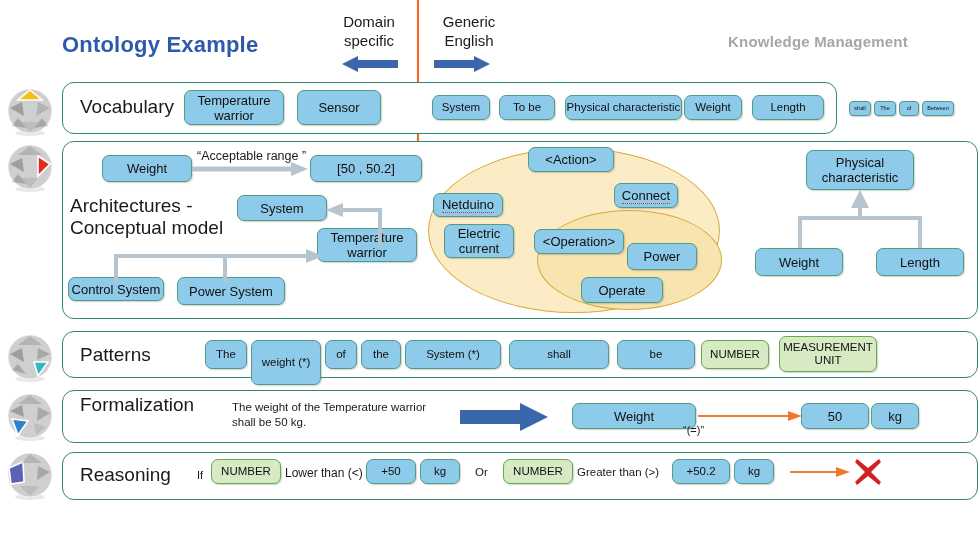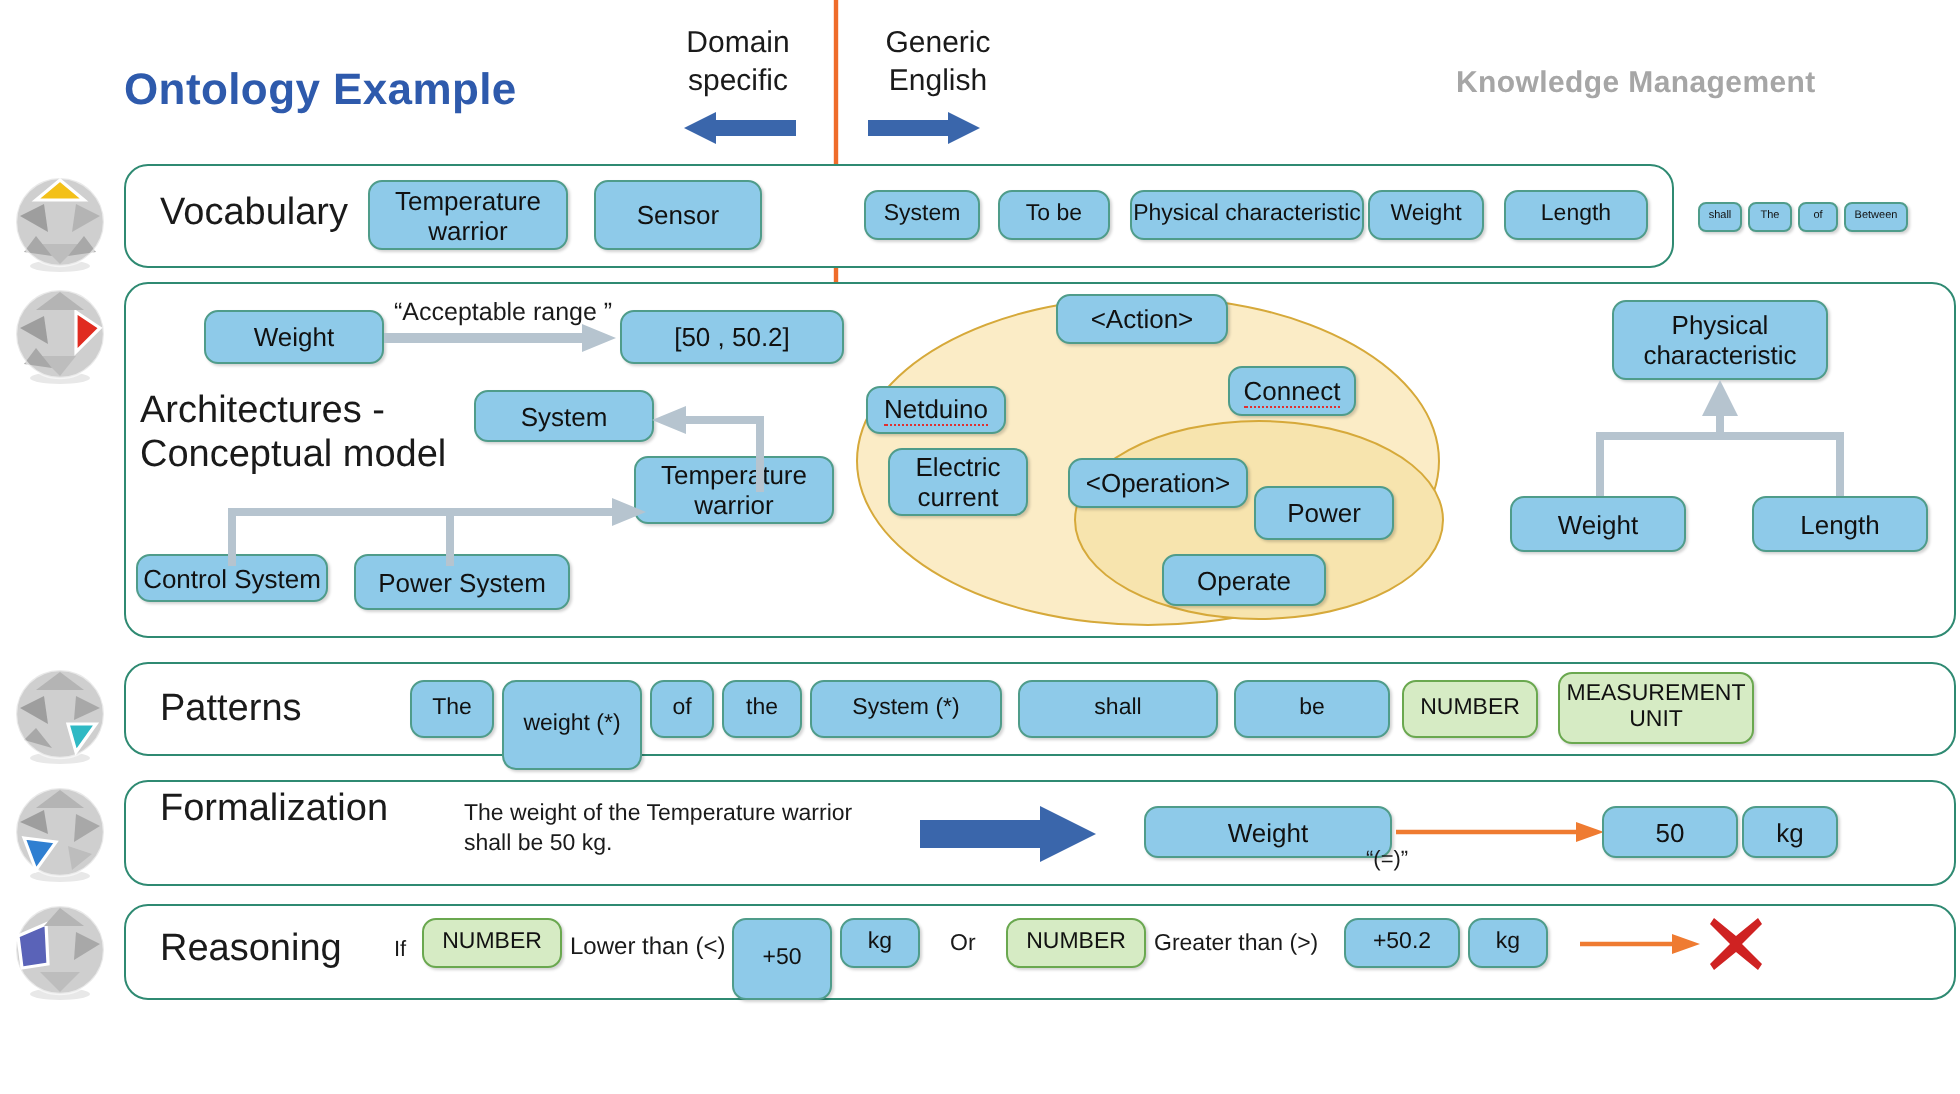--- a/index.html
+++ b/index.html
@@ -259,21 +259,21 @@
 </svg>
 <div class="abs box lg" style="left:801px;top:403px;width:68px;height:26px;">50</div>
 <div class="abs box lg" style="left:871px;top:403px;width:48px;height:26px;">kg</div>
 
 <div class="abs panel" id="panel-reasoning"></div>
 <div class="abs row-title" style="left:80px;top:464px;">Reasoning</div>
 
 <div class="abs" style="left:197px;top:469px;font-size:11px;color:#1a1a1a;">If</div>
 <div class="abs box md green" style="left:211px;top:459px;width:70px;height:25px;">NUMBER</div>
 <div class="abs" style="left:285px;top:466px;font-size:12px;color:#1a1a1a;">Lower than (&lt;)</div>
-<div class="abs box md" style="left:366px;top:459px;width:50px;height:41px;">+50</div>
+<div class="abs box md" style="left:366px;top:459px;width:50px;height:25px;">+50</div>
 <div class="abs box md" style="left:420px;top:459px;width:40px;height:25px;">kg</div>
 <div class="abs" style="left:475px;top:466px;font-size:11.5px;color:#1a1a1a;">Or</div>
 <div class="abs box md green" style="left:503px;top:459px;width:70px;height:25px;">NUMBER</div>
 <div class="abs" style="left:577px;top:466px;font-size:11.5px;color:#1a1a1a;">Greater than (&gt;)</div>
 <div class="abs box md" style="left:672px;top:459px;width:58px;height:25px;">+50.2</div>
 <div class="abs box md" style="left:734px;top:459px;width:40px;height:25px;">kg</div>
 
 <svg class="abs conn" style="left:790px;top:464px;width:60px;height:16px;" viewBox="0 0 60 16">
   <line x1="0" y1="8" x2="48" y2="8" stroke="#ef7b31" stroke-width="2.2"></line>
   <polygon points="60,8 46,3 46,13" fill="#ef7b31"></polygon>

